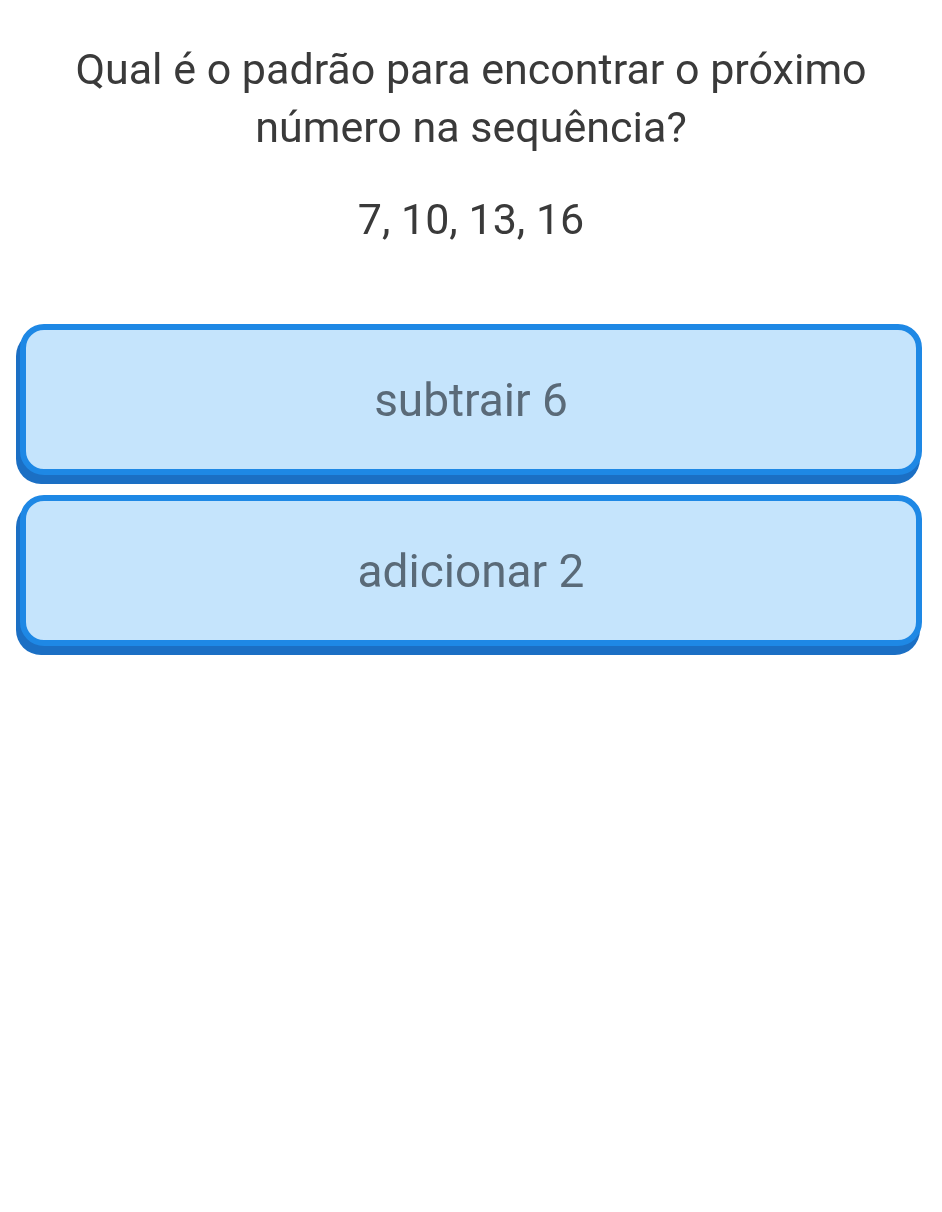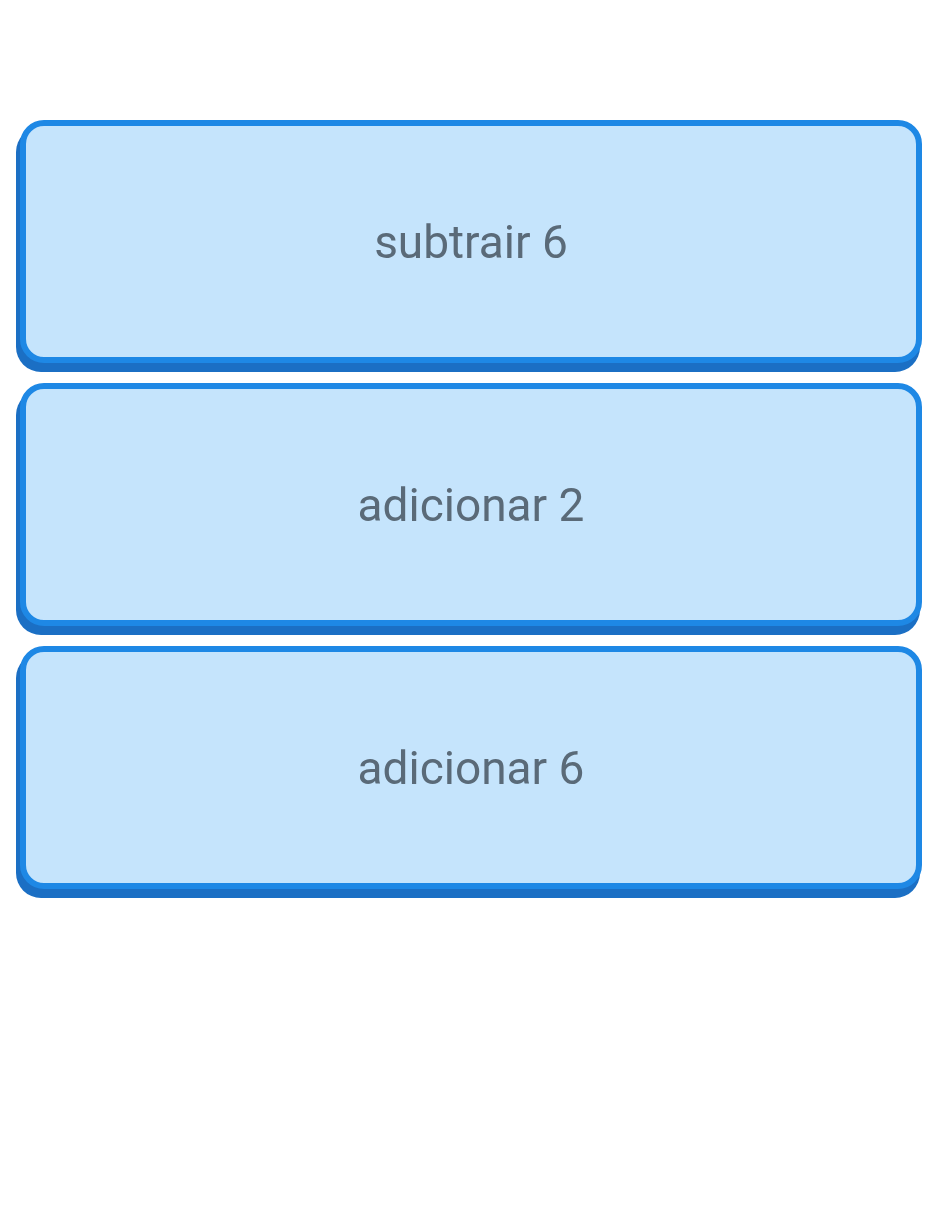--- a/index.html
+++ b/index.html
@@ -36,40 +36,39 @@
       margin-top: 80px;
       padding: 0 20px;
       display: flex;
       flex-direction: column;
       gap: 20px;
     }
     .option-button {
       background: #c5e4fc;
       border: 6px solid #1e88e5;
       border-radius: 24px;
-      height: 243px;
+      height: 151px;
       display: flex;
       align-items: center;
       justify-content: center;
       font-size: 46px;
       color: #5a6a78;
       font-weight: 400;
       cursor: pointer;
       position: relative;
       box-shadow: -3px 8px 0 1px #1b6fc4;
     }
   </style>
 </head>
 <body>
 
 <div class="container">
+  <div class="question-text">Qual é o padrão para encontrar o próximo número na sequência?</div>
+  <div class="sequence-text">7, 10, 13, 16</div>
   <div class="options">
     <div class="option-button">
       <span>subtrair 6</span>
     </div>
     <div class="option-button">
       <span>adicionar 2</span>
     </div>
-    <div class="option-button">
-      <span>adicionar 6</span>
-    </div>
   </div>
 </div>
 
 </body></html>

